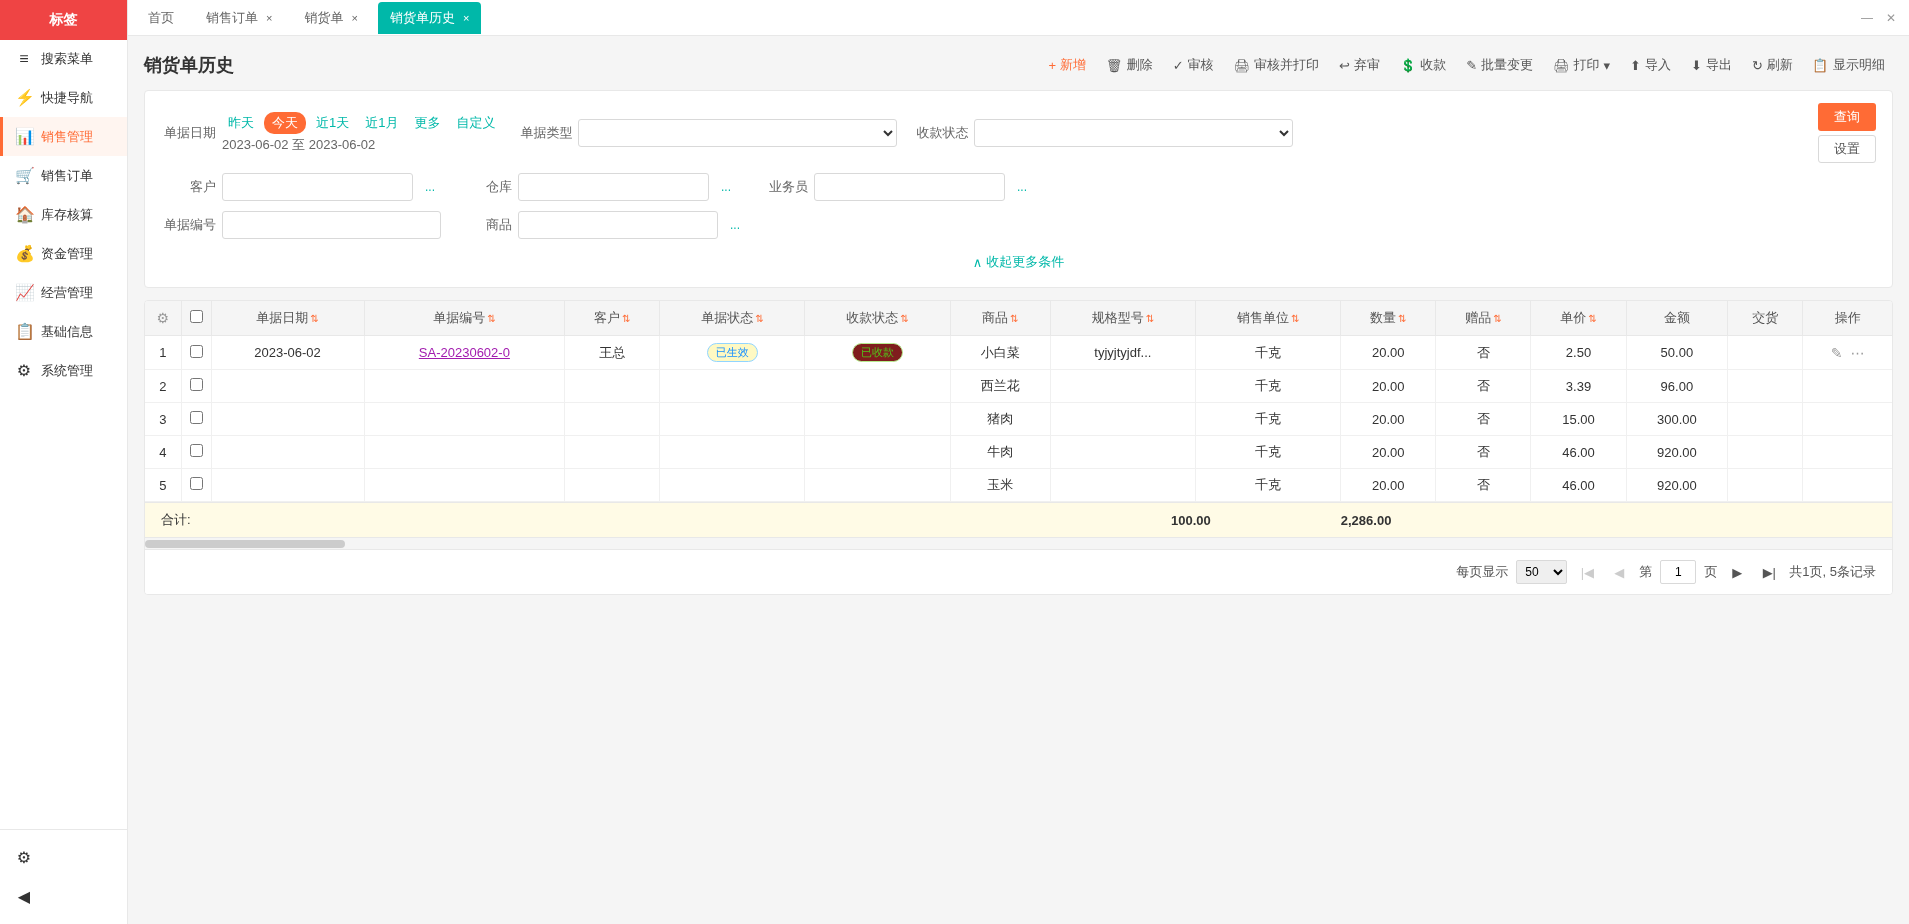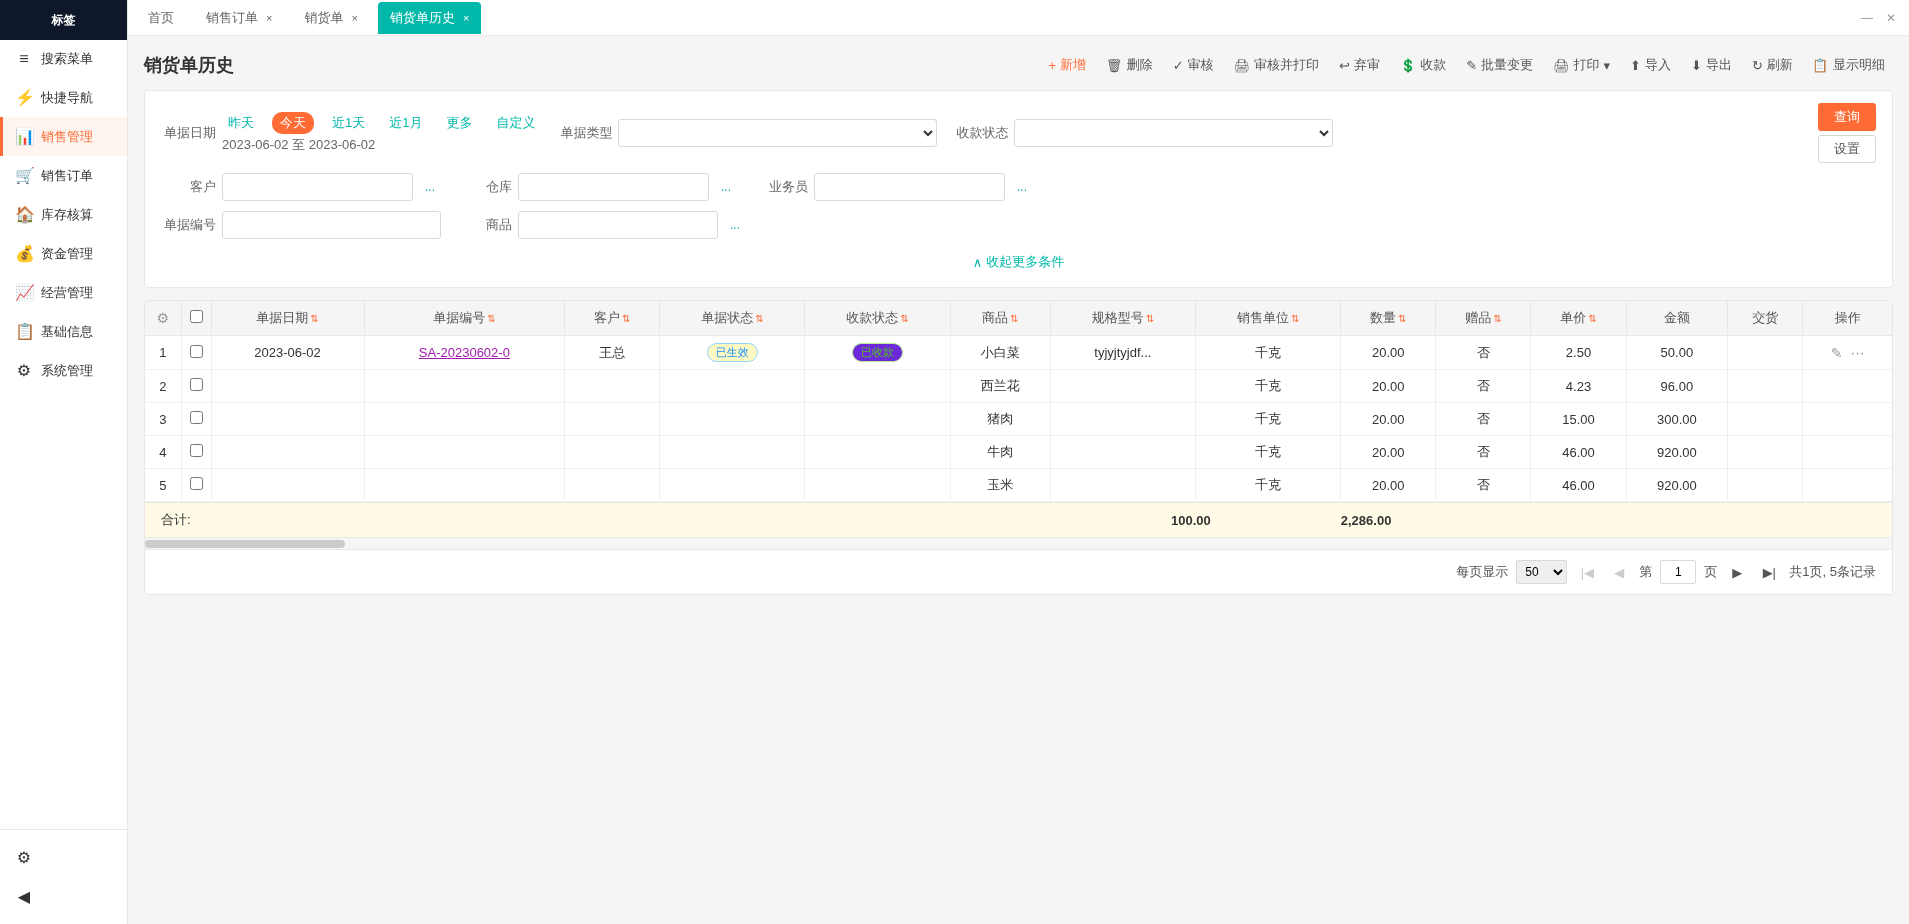--- a/index.html
+++ b/index.html
@@ -9,26 +9,26 @@
     .sidebar {
       width: 128px;
       background: #fff;
       border-right: 1px solid #e8e8e8;
       display: flex;
       flex-direction: column;
       flex-shrink: 0;
     }
     .sidebar-logo {
       height: 40px;
-      background: #0f172a;
+      background: #ef4444;
       display: flex;
       align-items: center;
       justify-content: center;
       color: #fff;
-      font-size: 12px;
+      font-size: 14px;
       font-weight: bold;
     }
     .sidebar-item {
       display: flex;
       align-items: center;
       padding: 10px 12px;
       cursor: pointer;
       color: #333;
       gap: 8px;
       border-left: 3px solid transparent;
@@ -184,21 +184,21 @@
       border-radius: 3px;
       padding: 0 8px;
       font-size: 12px;
       color: #333;
       background: #fff;
       cursor: pointer;
     }
     .date-shortcuts {
       display: flex;
       align-items: flex-start;
-      gap: 12px;
+      gap: 4px;
       font-size: 12px;
     }
     .date-shortcut {
       padding: 2px 6px;
       cursor: pointer;
       color: #00b8a9;
       border-radius: 2px;
     }
     .date-shortcut.active {
       background: #ff6b35;
@@ -302,21 +302,21 @@
       border-right: 1px solid #f0f0f0;
     }
     tbody td:last-child { border-right: none; }
     .status-badge {
       display: inline-block;
       padding: 1px 8px;
       border-radius: 10px;
       font-size: 11px;
     }
     .status-effective { background: #fef9c3; color: #1890ff; border: 1px solid #91d5ff; }
-    .status-received { background: #6d28d9; color: #52c41a; border: 1px solid #b7eb8f; }
+    .status-received { background: #7f1d1d; color: #52c41a; border: 1px solid #b7eb8f; }
     .link-text { color: #a21caf; cursor: pointer; text-decoration: underline; }
     .action-icons { display: flex; align-items: center; justify-content: center; gap: 8px; }
     .action-icon { color: #999; cursor: pointer; font-size: 14px; }
 
     
     .table-footer {
       background: #fffbe6;
       border-top: 1px solid #e8e8e8;
       padding: 8px 16px;
       display: flex;
@@ -726,21 +726,21 @@
             <td></td>
             <td></td>
             <td></td>
             <td></td>
             <td></td>
             <td>西兰花</td>
             <td></td>
             <td>千克</td>
             <td>20.00</td>
             <td>否</td>
-            <td>4.23</td>
+            <td>3.39</td>
             <td>96.00</td>
             <td></td>
             <td></td>
           </tr>
 
           <tr>
             <td>3</td>
             <td><input type="checkbox" style=""></td>
             <td></td>
             <td></td>

